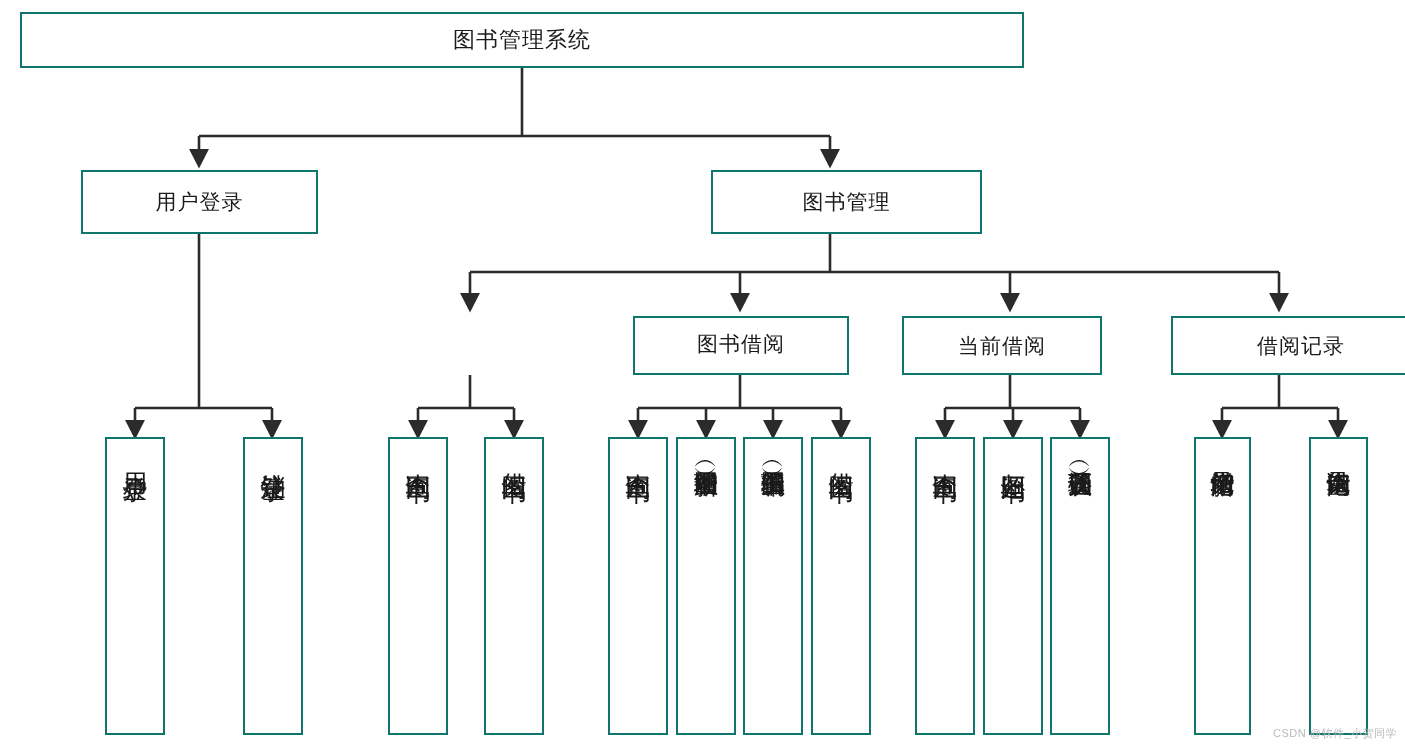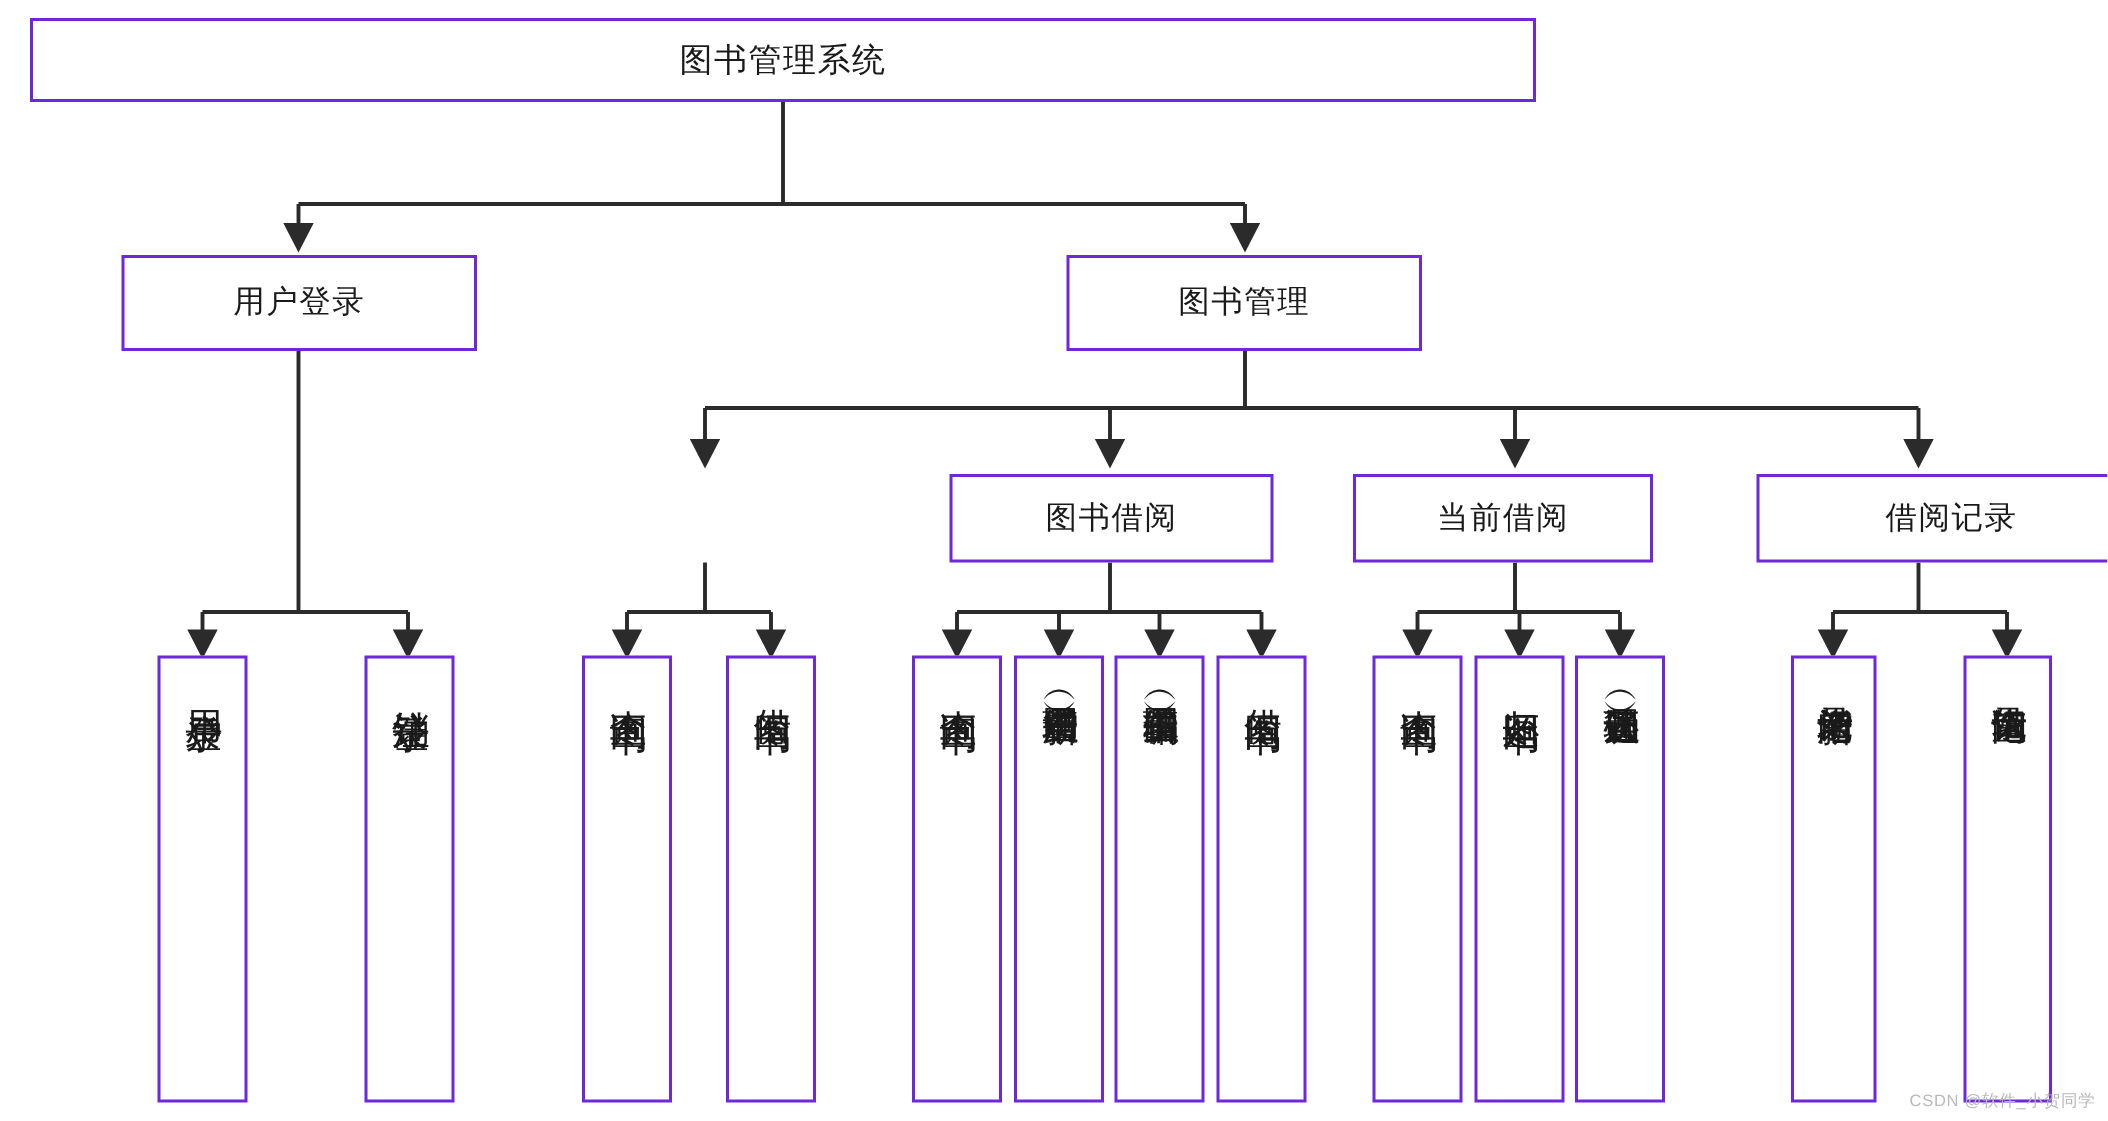--- a/index.html
+++ b/index.html
@@ -23,21 +23,21 @@
     left: 0;
     top: 0;
     width: 1405px;
     height: 747px;
     pointer-events: none;
   }
   .node {
     position: absolute;
     box-sizing: border-box;
     background: #ffffff;
-    border: 2px solid #6d28d9;
+    border: 2px solid #0f766e;
     display: flex;
     align-items: center;
     justify-content: center;
     color: #1a1a1a;
     z-index: 2;
   }
   .node-label {
     display: block;
     text-align: center;
     line-height: 1.12;
@@ -135,25 +135,25 @@
     </g>
   </svg>
 
   <div class="node horizontal root" style="left:20px; top:12px; width:1004px; height:56px;">
     <span class="node-label">图书管理系统</span>
   </div>
 
   <div class="node horizontal" style="left:81px; top:170px; width:237px; height:64px;">
     <span class="node-label">用户登录</span>
   </div>
-  <div class="node horizontal" style="left:711px; top:170px; width:237px; height:64px;">
+  <div class="node horizontal" style="left:711px; top:170px; width:271px; height:64px;">
     <span class="node-label">图书管理</span>
   </div>
 
-  <div class="node horizontal" style="left:633px; top:316px; width:216px; height:59px;">
+  <div class="node horizontal" style="left:633px; top:316px; width:216px; height:59px;font-family:Liberation Mono, monospace;">
     <span class="node-label">图书借阅</span>
   </div>
   <div class="node horizontal" style="left:902px; top:316px; width:200px; height:59px;">
     <span class="node-label">当前借阅</span>
   </div>
   <div class="node horizontal" style="left:1171px; top:316px; width:260px; height:59px;">
     <span class="node-label">借阅记录</span>
   </div>
 
   <div class="node vertical" style="left:105px; top:437px; width:60px; height:298px;">

